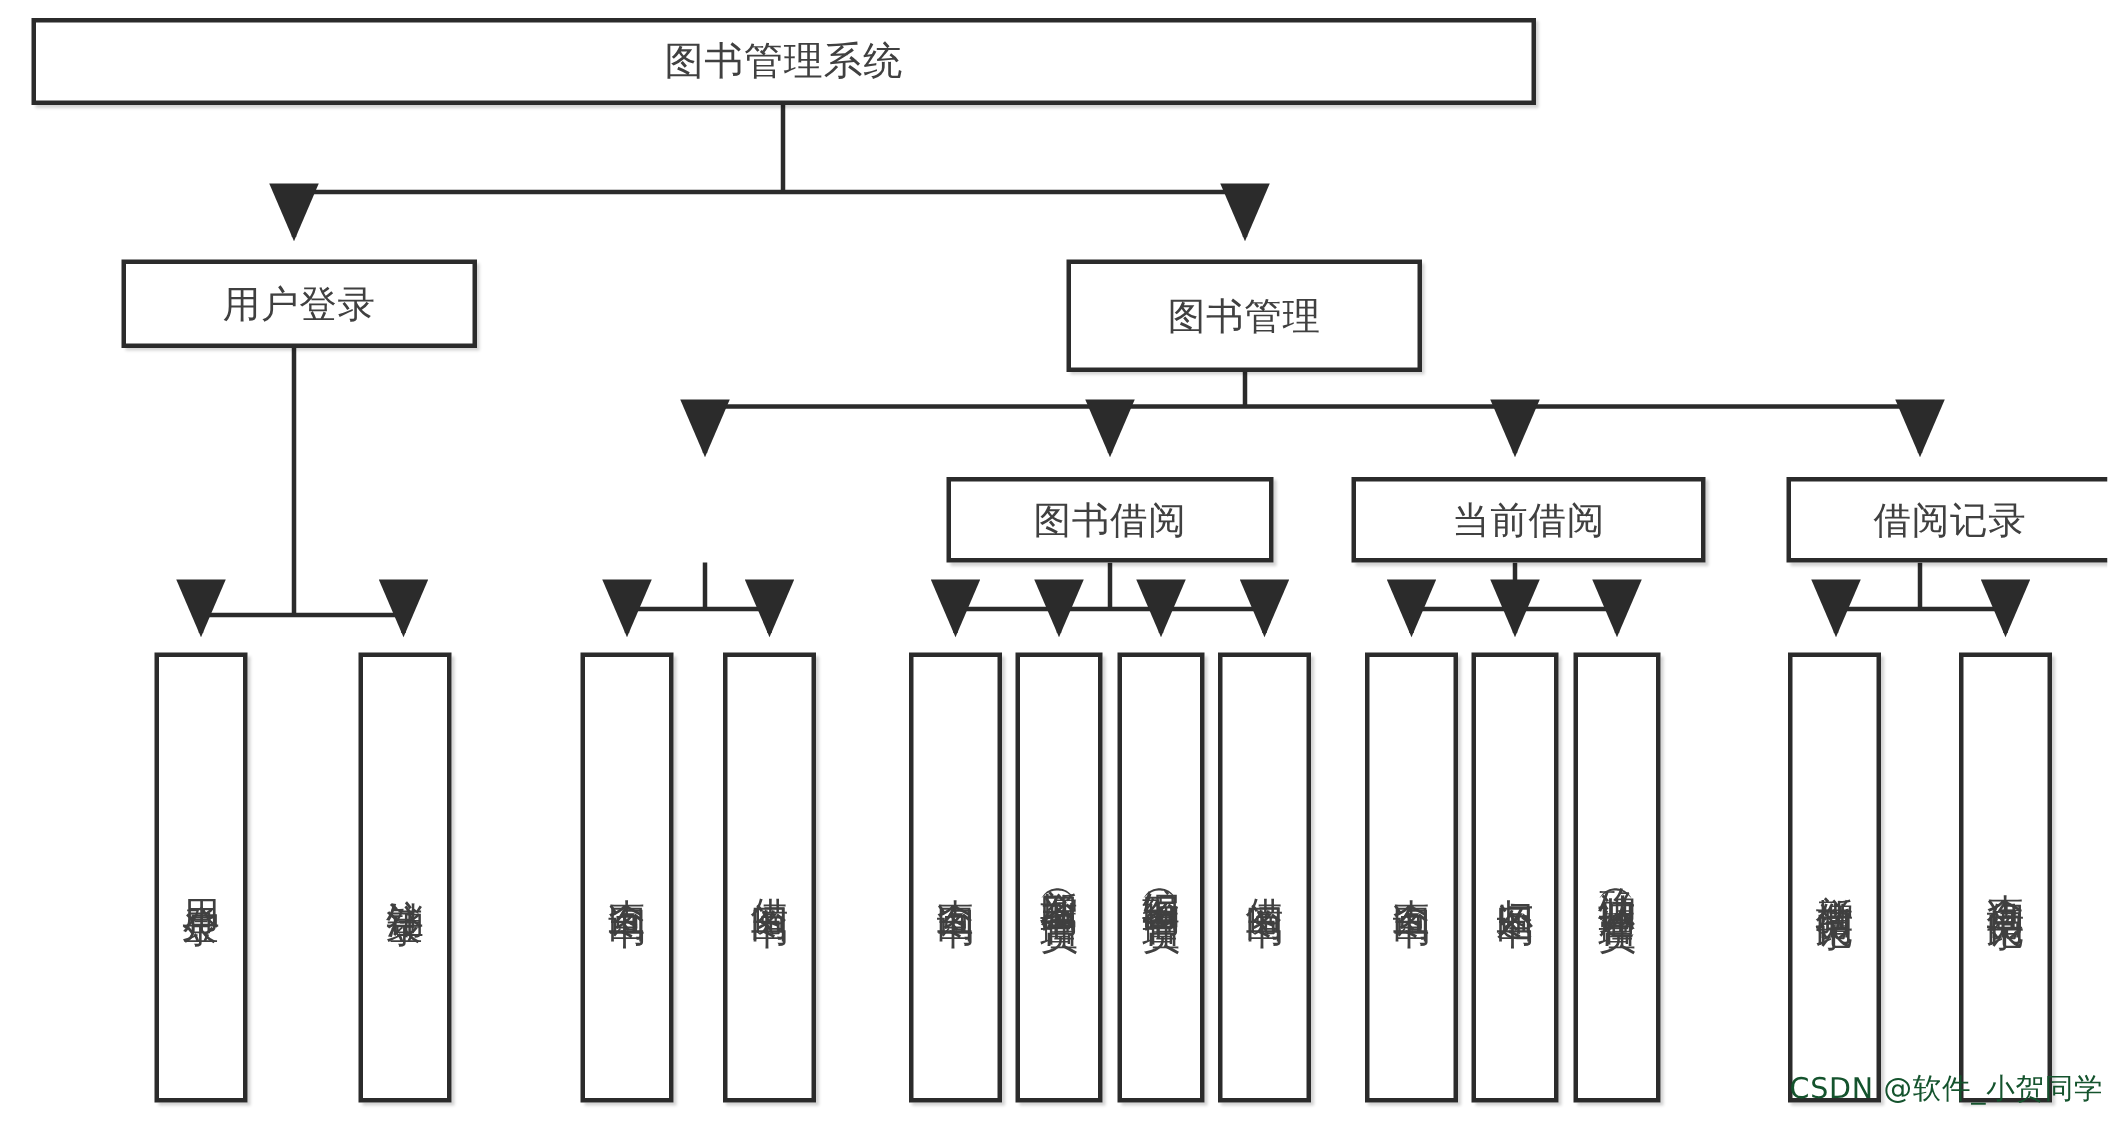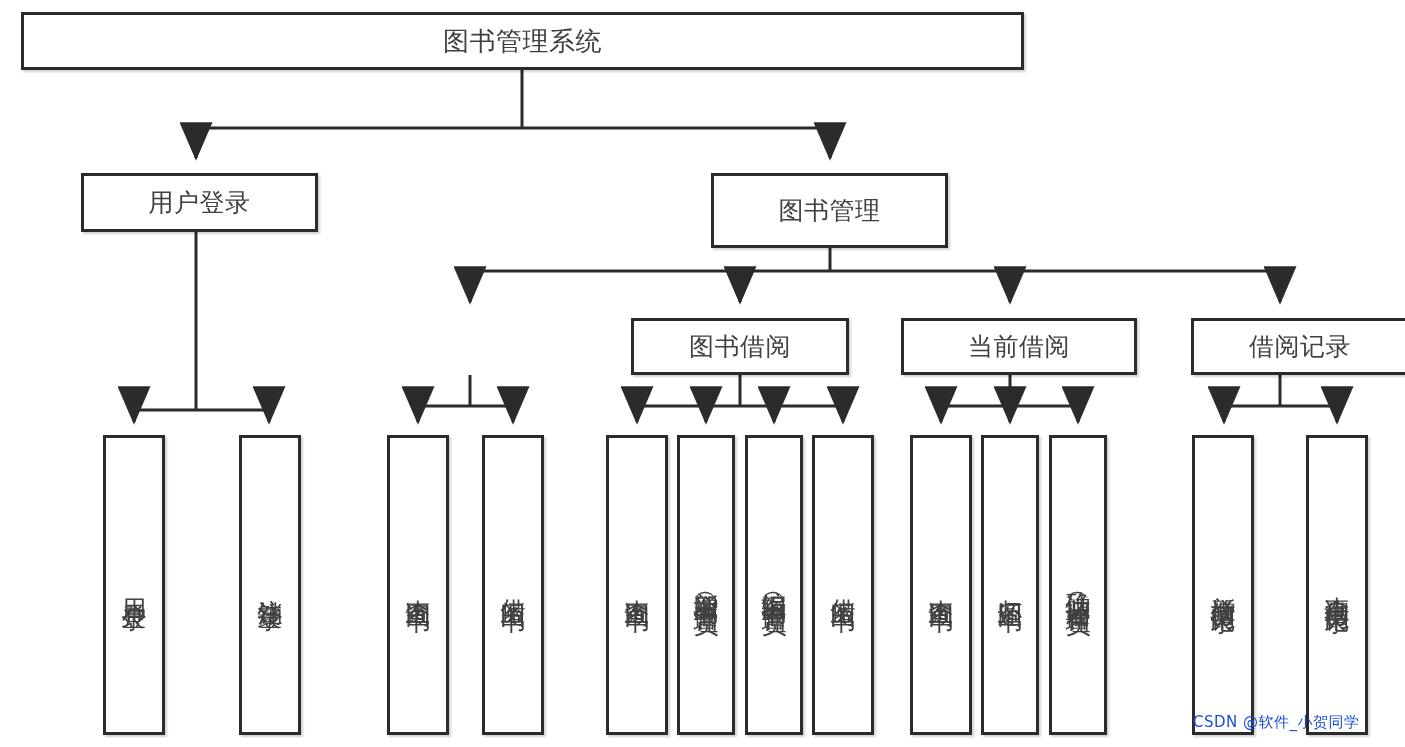--- a/index.html
+++ b/index.html
@@ -50,22 +50,22 @@
     white-space: normal;
     line-height: 1.0;
     letter-spacing: 3px;
     max-height: 280px;
   }
   .node.root .label { font-size: 26px; }
   .watermark {
     position: absolute;
     left: 1193px;
     top: 713px;
-    font-size: 15px;
-    color: #1d4ed8;
+    font-size: 19px;
+    color: #14532d;
     white-space: nowrap;
     letter-spacing: 0.5px;
     text-align: right;
   }
 </style>
 </head>
 <body>
 
 <div id="canvas">
 

